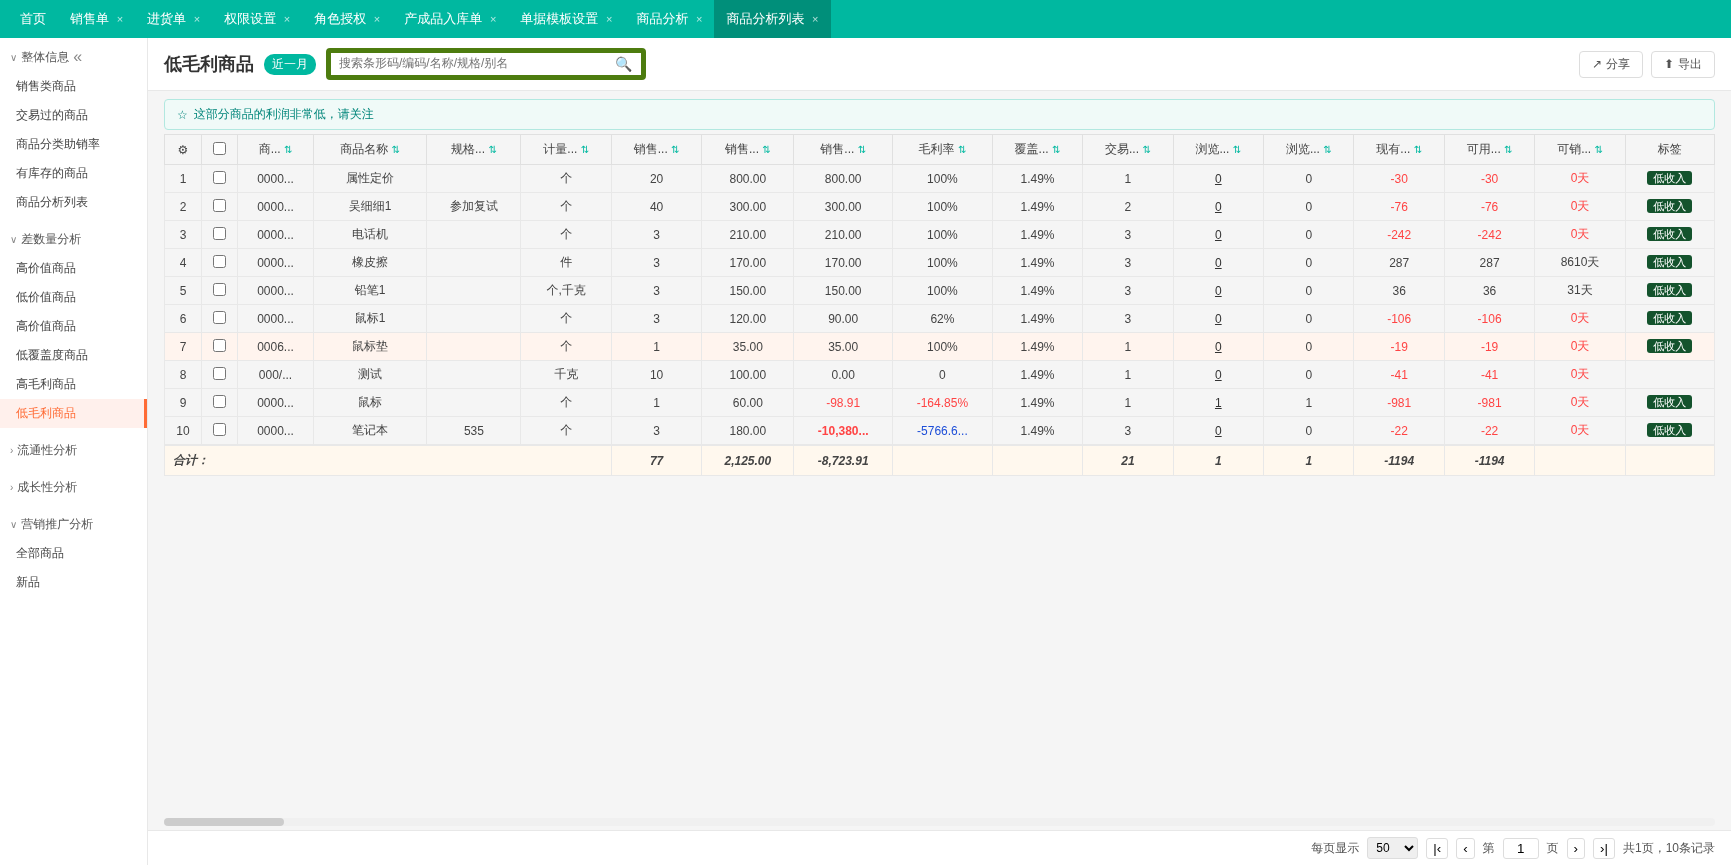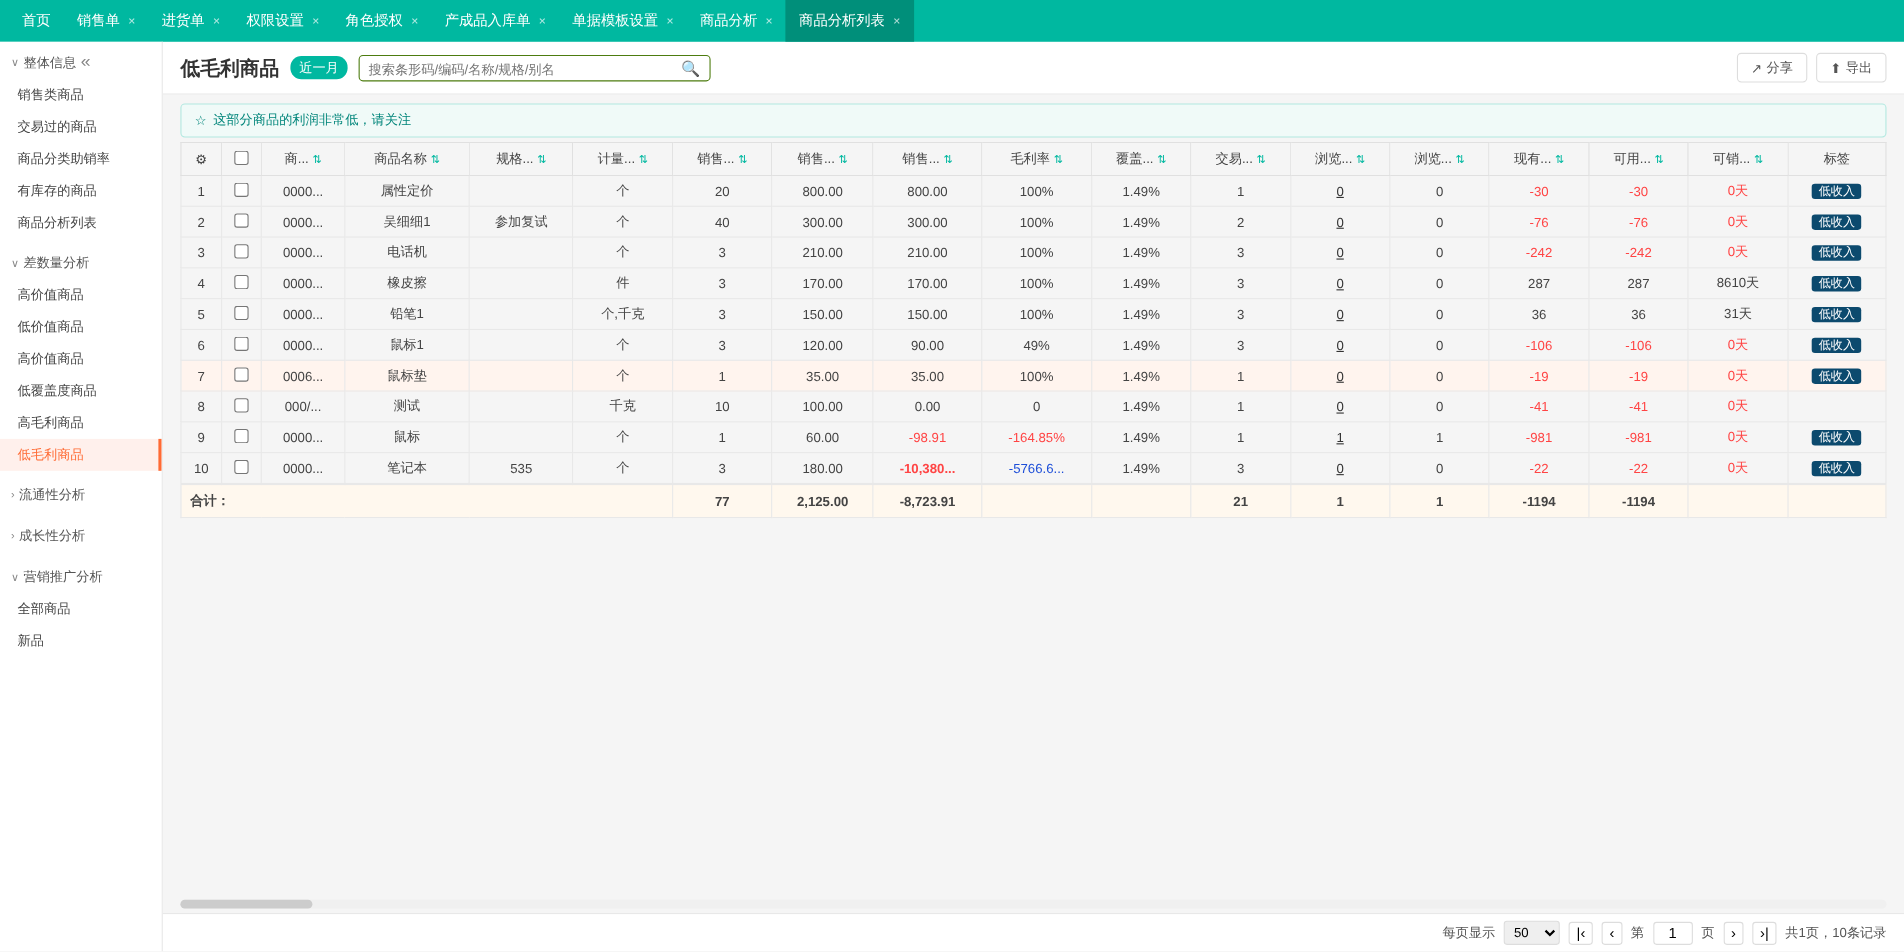--- a/index.html
+++ b/index.html
@@ -22,42 +22,42 @@
     .sidebar-item { padding: 6px 16px; font-size: 12px; color: #444; cursor: pointer; white-space: nowrap; }
     .sidebar-item.active { background: #fff0ec; color: #ff6b35; border-right: 3px solid #ff6b35; }
 
     
     .main { flex: 1; display: flex; flex-direction: column; overflow: hidden; }
 
     
     .page-header { display: flex; align-items: center; padding: 10px 16px; background: #fff; border-bottom: 1px solid #e8e8e8; gap: 10px; }
     .page-title { font-size: 18px; font-weight: bold; color: #333; }
     .badge-recent { background: #00b8a0; color: #fff; padding: 2px 8px; border-radius: 10px; font-size: 12px; cursor: pointer; }
-    .search-box { display: flex; align-items: flex-end; border: 1px solid #4d7c0f; border-radius: 4px; padding: 3px 8px; flex: 1; max-width: 320px; }
+    .search-box { display: flex; align-items: flex-start; border: 5px solid #4d7c0f; border-radius: 4px; padding: 3px 8px; flex: 1; max-width: 320px; }
     .search-box input { border: none; outline: none; font-size: 12px; width: 100%; color: #999; }
     .search-icon { color: #aaa; font-size: 14px; }
     .header-actions { margin-left: auto; display: flex; gap: 8px; }
     .btn-share, .btn-export { display: flex; align-items: center; gap: 4px; padding: 4px 12px; border: 1px solid #ddd; border-radius: 4px; background: #fff; cursor: pointer; font-size: 12px; color: #555; }
 
     
     .alert-bar { background: #f0faf8; border: 1px solid #b2e8e0; margin: 8px 16px 4px; padding: 6px 12px; border-radius: 4px; color: #00857a; font-size: 12px; display: flex; align-items: center; gap: 6px; }
 
     
     .table-area { flex: 1; overflow: auto; padding: 0 16px 8px; }
     .data-table { width: 100%; border-collapse: collapse; font-size: 12px; }
     .data-table th { background: #f5f5f5; border: 1px solid #e0e0e0; padding: 6px 4px; text-align: center; white-space: nowrap; font-weight: normal; color: #444; position: sticky; top: 0; z-index: 2; }
     .data-table th .sort-icon { color: #00b8a0; font-size: 10px; }
     .data-table td { border: 1px solid #e8e8e8; padding: 5px 4px; text-align: center; white-space: nowrap; color: #444; }
     .data-table tr.highlighted td { background: #fff4ee; }
-    .tag-low-income { background: #0c4a6e; color: #fff; padding: 1px 6px; border-radius: 3px; font-size: 11px; }
+    .tag-low-income { background: #14532d; color: #fff; padding: 1px 6px; border-radius: 3px; font-size: 11px; }
     .text-underline { text-decoration: underline; cursor: pointer; color: #333; }
 
     
     .total-row { background: #fff8ee; border-top: 2px solid #e8e8e8; }
-    .total-row td { font-weight: bold; color: #444; padding: 6px 4px; border: 1px solid #e8e8e8; }
+    .total-row td { font-weight: bold; color: #444; padding: 6px 4px; border: 1px solid #e8e8e8; font-style: italic; }
 
     
     .pagination-bar { display: flex; align-items: center; justify-content: flex-end; padding: 6px 16px; background: #fff; border-top: 1px solid #e8e8e8; gap: 8px; font-size: 12px; color: #555; }
     .pagination-bar select { border: 1px solid #ddd; border-radius: 3px; padding: 2px 4px; font-size: 12px; }
     .pagination-bar .page-btn { padding: 2px 6px; border: 1px solid #ddd; border-radius: 3px; cursor: pointer; background: #fff; }
     .pagination-bar .page-input { width: 36px; border: 1px solid #ddd; border-radius: 3px; padding: 2px 4px; text-align: center; }
 
     
     .scrollbar-track { height: 8px; background: #f0f0f0; border-radius: 4px; margin: 0 16px 4px; }
     .scrollbar-thumb { height: 8px; width: 120px; background: #ccc; border-radius: 4px; }
@@ -283,21 +283,21 @@
             <tr>
       <td>6</td>
       <td><input type="checkbox" style=""></td>
       <td>0000...</td>
       <td>鼠标1</td>
       <td></td>
       <td>个</td>
       <td>3</td>
       <td>120.00</td>
       <td style="">90.00</td>
-      <td style="">49%</td>
+      <td style="">62%</td>
       <td>1.49%</td>
       <td>3</td>
       <td><span class="text-underline">0</span></td>
       <td>0</td>
       <td style="color:#ff4444;">-106</td>
       <td style="color:#ff4444;">-106</td>
       <td style="color:#ff4444;">0天</td>
       <td><span class="tag-low-income">低收入</span></td>
     </tr>
             <tr class="highlighted">

